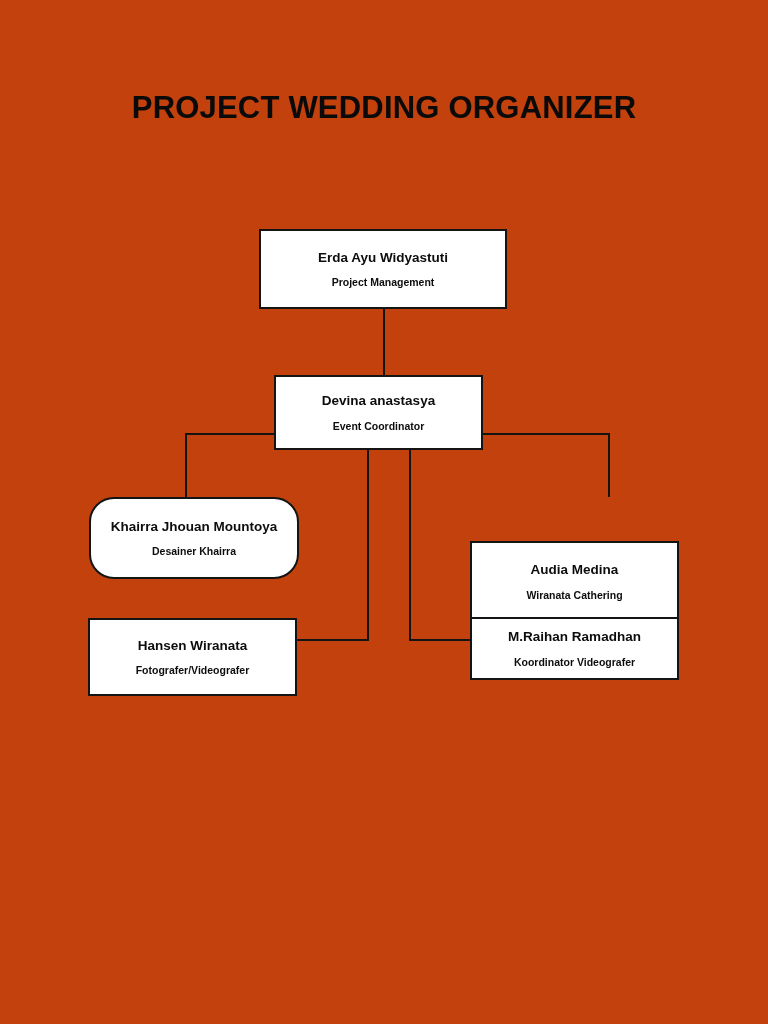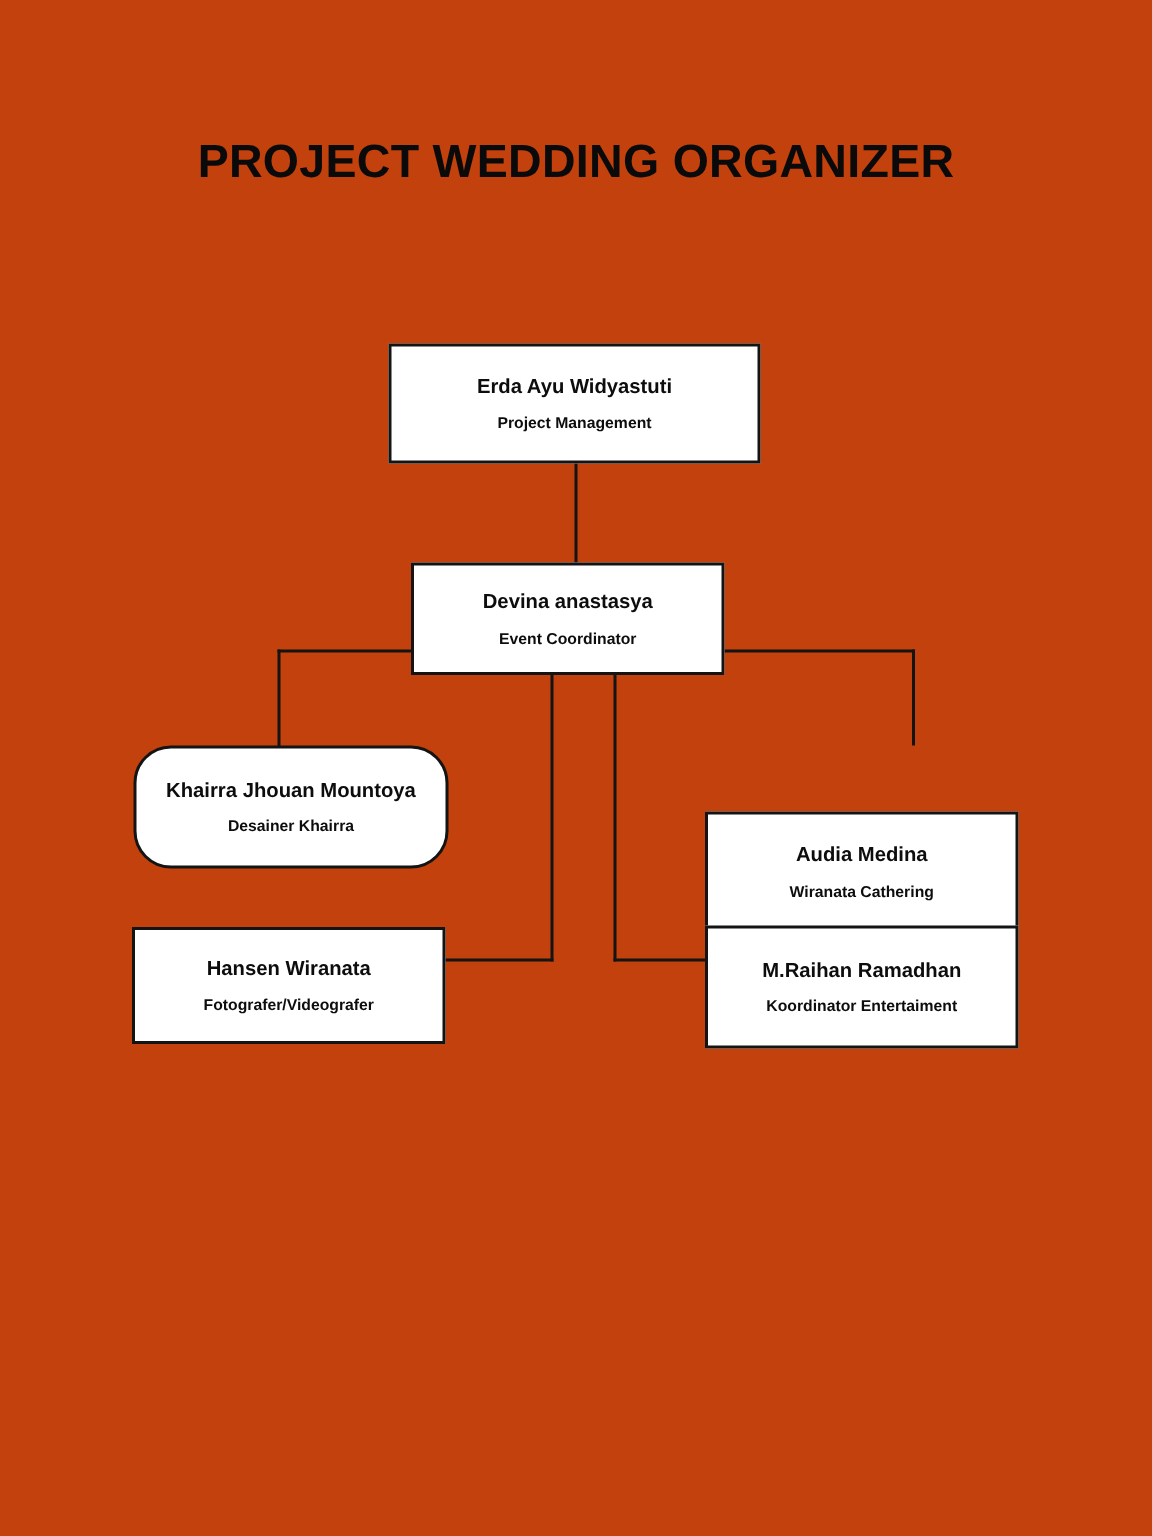--- a/index.html
+++ b/index.html
@@ -69,21 +69,21 @@
     margin-top: 11px;
     white-space: nowrap;
   }
 
   
   #node-pm        { left: 259px; top: 229px; width: 248px; height: 80px; }
   #node-ec        { left: 274px; top: 375px; width: 209px; height: 75px; }
   #node-decor     { left: 89px;  top: 497px; width: 210px; height: 82px; border-radius: 25px; }
   #node-catering  { left: 470px; top: 495px; width: 209px; height: 81px; margin-top: 46px; }
   #node-photo     { left: 88px;  top: 618px; width: 209px; height: 78px; }
-  #node-entertain { left: 470px; top: 617px; width: 209px; height: 82px; }
+  #node-entertain { left: 470px; top: 617px; width: 209px; height: 63px; }
 
   
   .conn {
     position: absolute;
     background: #141414;
     z-index: 1;
   }
   .conn.v { width: 2px; }
   .conn.h { height: 2px; }
 
@@ -147,16 +147,16 @@
     <div class="role">Wiranata Cathering</div>
   </div>
 
   <div class="node" id="node-photo">
     <div class="name">Hansen Wiranata</div>
     <div class="role">Fotografer/Videografer</div>
   </div>
 
   <div class="node" id="node-entertain">
     <div class="name">M.Raihan Ramadhan</div>
-    <div class="role">Koordinator Entertaiment</div>
+    <div class="role">Koordinator Videografer</div>
   </div>
 
 </div>
 
 </body></html>

